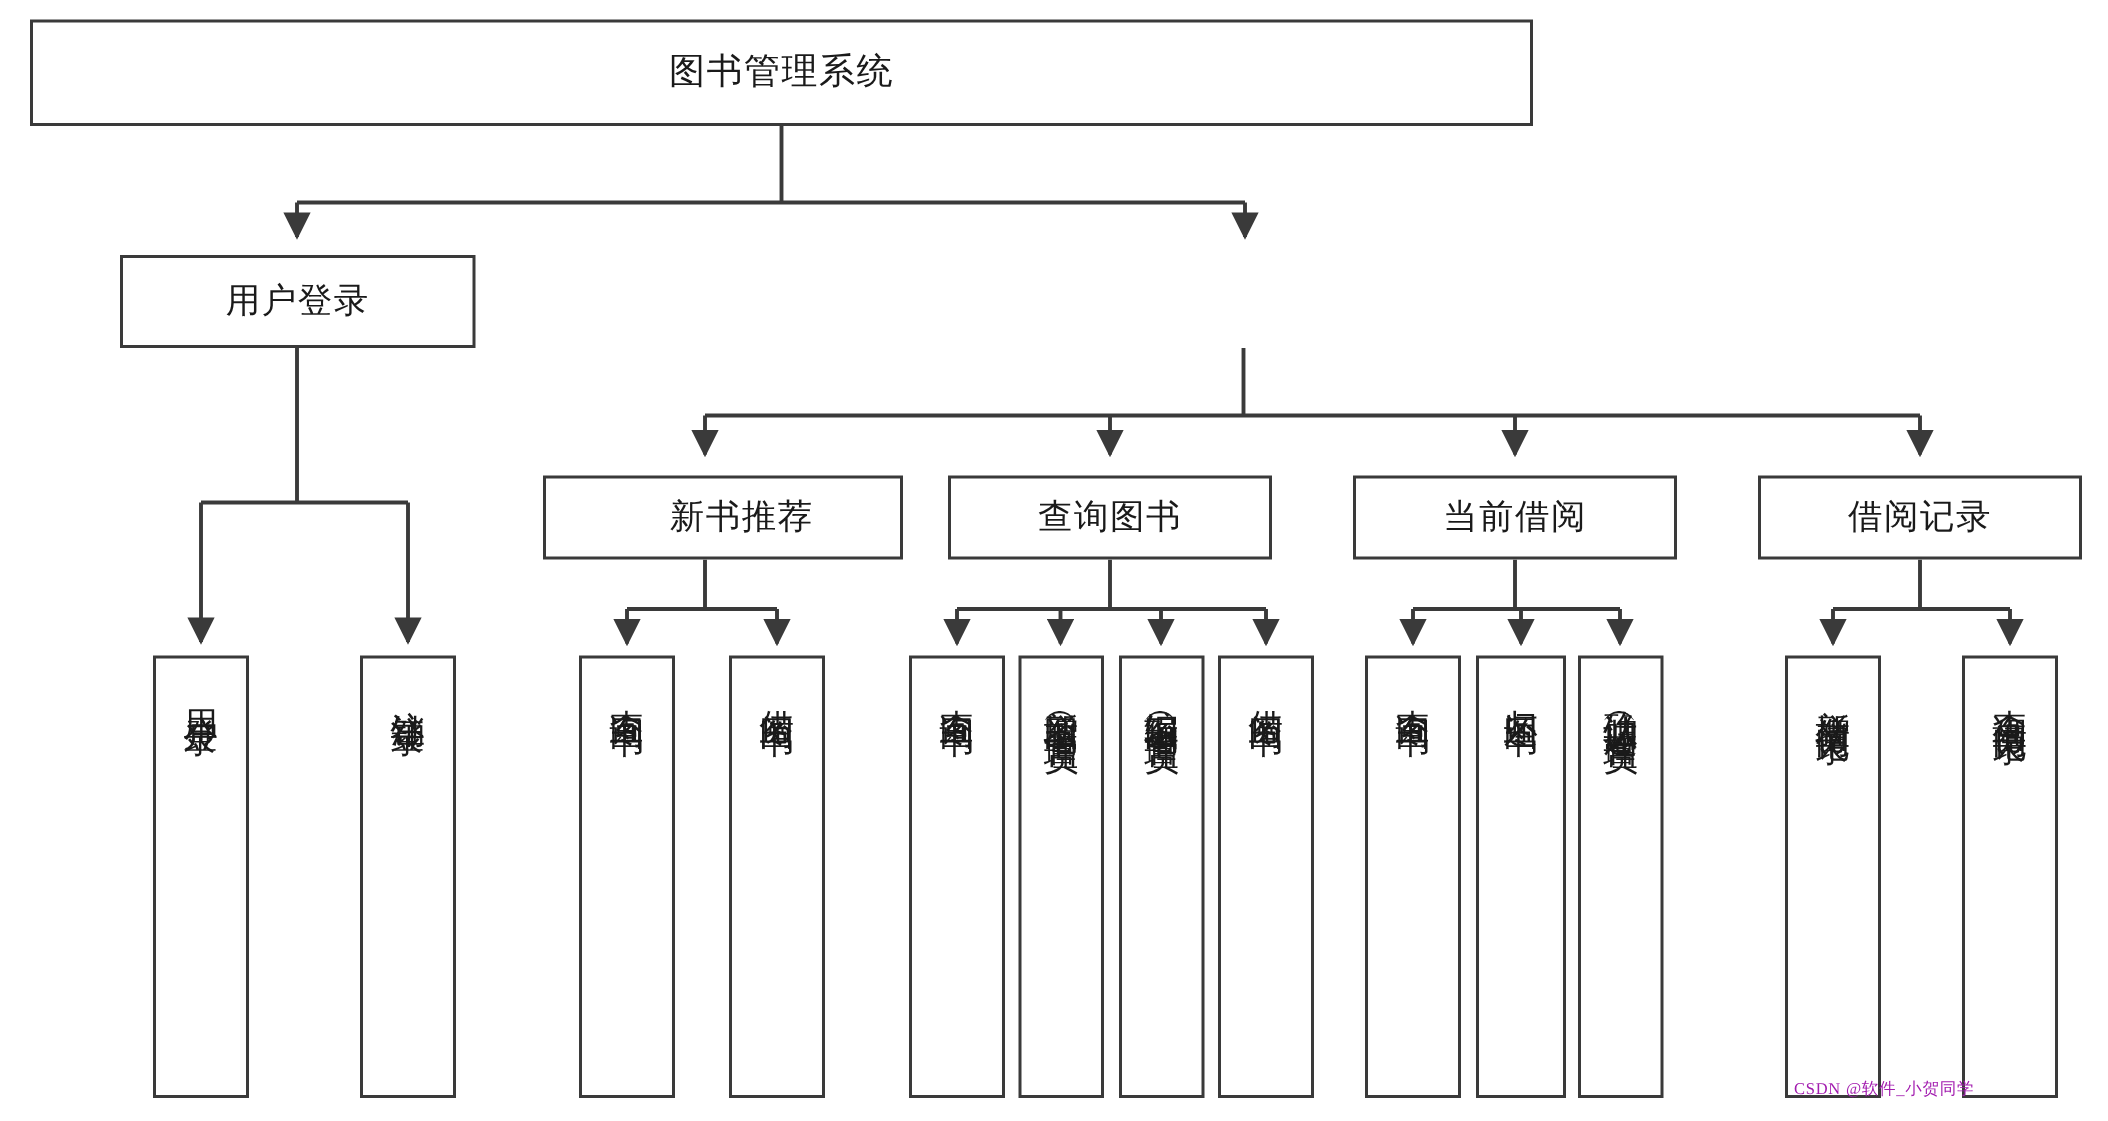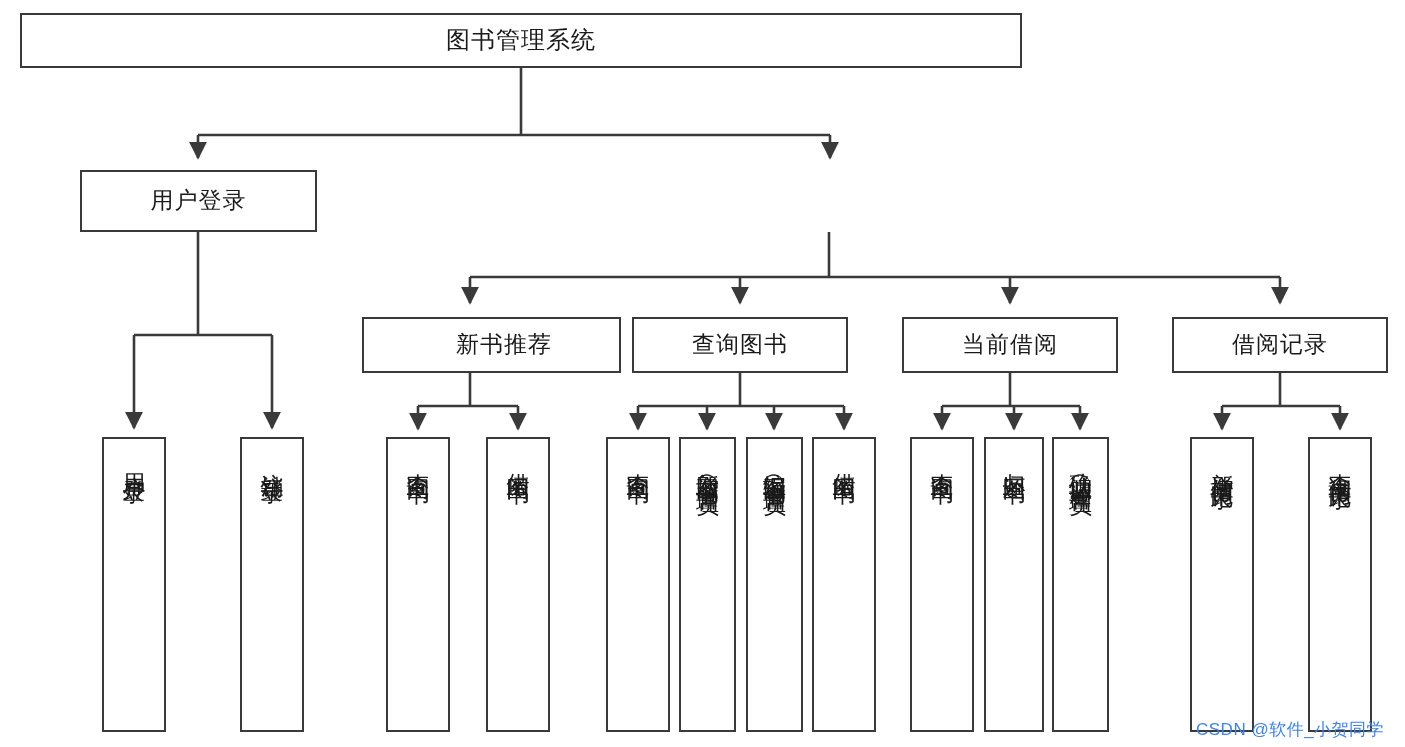--- a/index.html
+++ b/index.html
@@ -53,24 +53,25 @@
   }
   .node.leaf .vtext {
     writing-mode: vertical-rl;
     text-orientation: upright;
     white-space: nowrap;
     line-height: 1.08;
     letter-spacing: 3px;
   }
   .watermark {
     position: absolute;
-    font-size: 17px;
-    color: #3b82f6;
+    font-size: 11px;
+    color: #a21caf;
     white-space: nowrap;
     letter-spacing: 0.5px;
+    font-family: Liberation Serif, serif;
   }
 </style>
 </head>
 <body>
 
 <div id="canvas">
 
   <svg id="wires" viewBox="0 0 1405 747" width="1405" height="747" aria-hidden="true">
     <defs>
       <marker id="arrow" viewBox="0 0 10 10" refX="9" refY="5" markerWidth="7" markerHeight="7" orient="auto-start-reverse">
@@ -114,29 +115,29 @@
       <path d="M 1014 406 L 1014 429" marker-end="url(#arrow)"></path>
       <path d="M 1080 406 L 1080 429" marker-end="url(#arrow)"></path>
 
       <path d="M 1280 373 L 1280 406"></path>
       <path d="M 1222 406 L 1340 406"></path>
       <path d="M 1222 406 L 1222 429" marker-end="url(#arrow)"></path>
       <path d="M 1340 406 L 1340 429" marker-end="url(#arrow)"></path>
     </g>
   </svg>
 
-  <div class="node horiz root" style="left:20px; top:13px; width:1002px; height:55px;">
+  <div class="node horiz root" style="left:20px; top:13px; width:1002px; height:71px;">
     <span>图书管理系统</span>
   </div>
 
   <div class="node horiz" style="left:80px; top:170px; width:237px; height:62px;">
     <span>用户登录</span>
   </div>
 
-  <div class="node horiz" style="left:362px; top:317px; width:259px; height:56px;padding-left:25px;">
+  <div class="node horiz" style="left:362px; top:317px; width:240px; height:56px;padding-left:25px;">
     <span>新书推荐</span>
   </div>
   <div class="node horiz" style="left:632px; top:317px; width:216px; height:56px;">
     <span>查询图书</span>
   </div>
   <div class="node horiz" style="left:902px; top:317px; width:216px; height:56px;">
     <span>当前借阅</span>
   </div>
   <div class="node horiz" style="left:1172px; top:317px; width:216px; height:56px;">
     <span>借阅记录</span>

